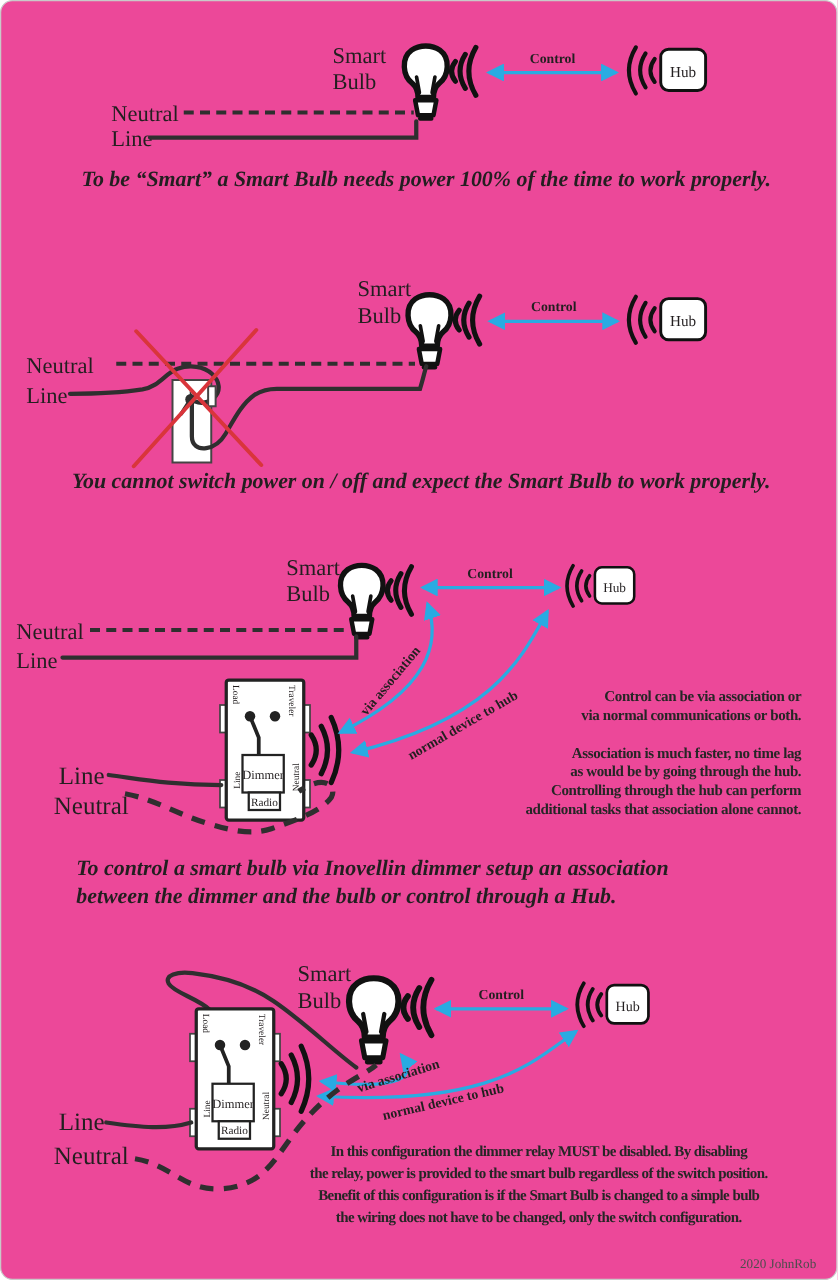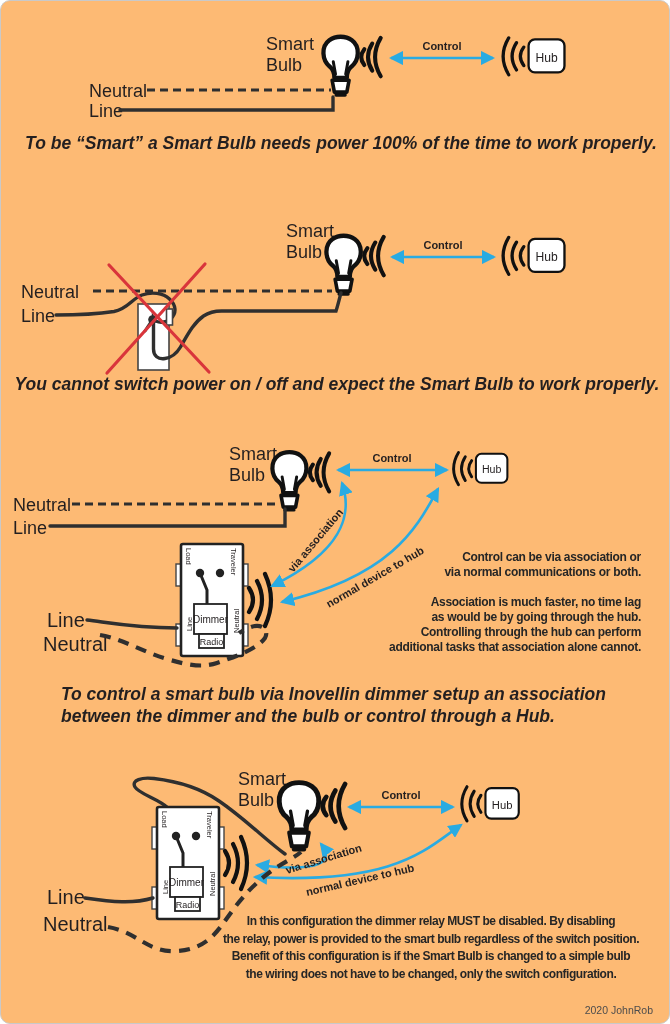--- a/index.html
+++ b/index.html
@@ -1,17 +1,17 @@
 <!DOCTYPE html>
 <html><head>
 <meta charset="utf-8">
 <style>
   html,body{margin:0;padding:0;background:#ffffff;}
   body{font-family:"Liberation Sans","DejaVu Sans",sans-serif;}
-  .page{position:relative;width:670px;height:1024px;background:#fdba74;border:1px solid #c9c9c9;border-radius:10px;box-sizing:border-box;overflow:hidden;}
+  .page{position:relative;width:670px;height:1024px;background:#ec4899;border:1px solid #c9c9c9;border-radius:10px;box-sizing:border-box;overflow:hidden;font-family:Liberation Serif, serif;}
   svg text{fill:#231F20;}
   .lbl{font-size:18px;}
   .lbl-big{font-size:20px;}
   .ctrl{font-size:11px;font-weight:700;}
   .hub-t{font-size:12.5px;}
   .dim-side{font-size:7.5px;}
   .dim-name{font-size:10px;}
   .dim-radio{font-size:9px;}
   .caption{font-size:17.5px;font-weight:700;font-style:italic;}
   .note{font-size:12px;font-weight:700;fill:#262626;letter-spacing:-0.3px;}

